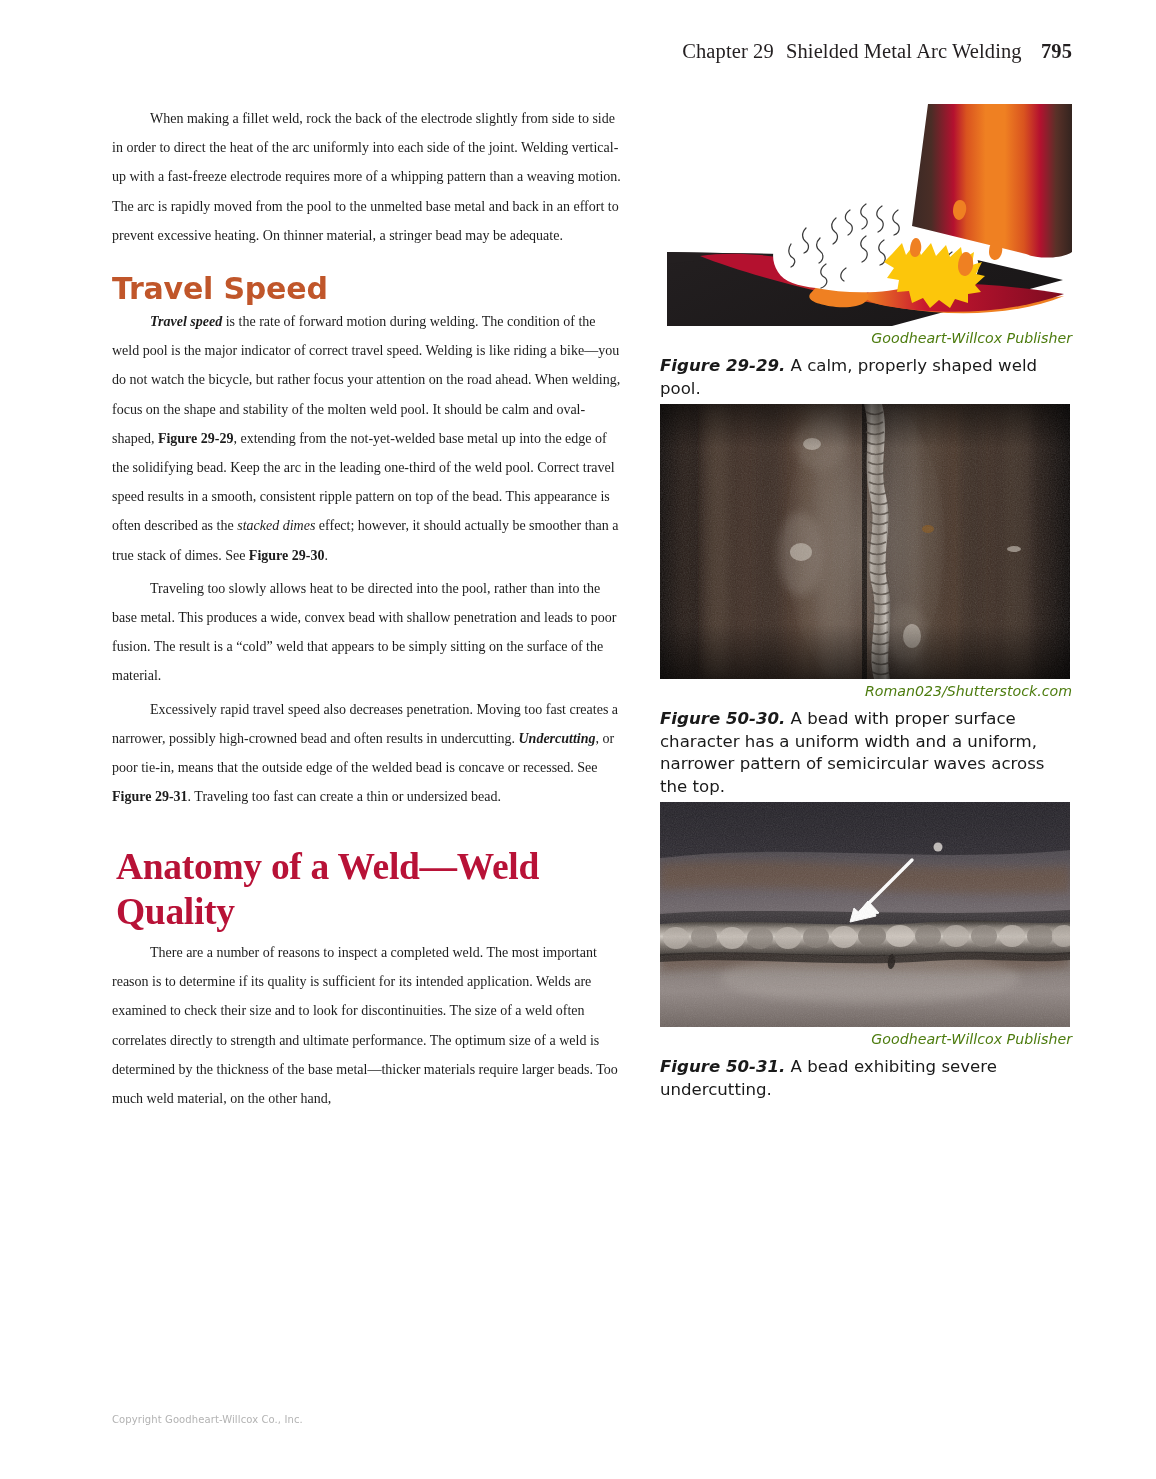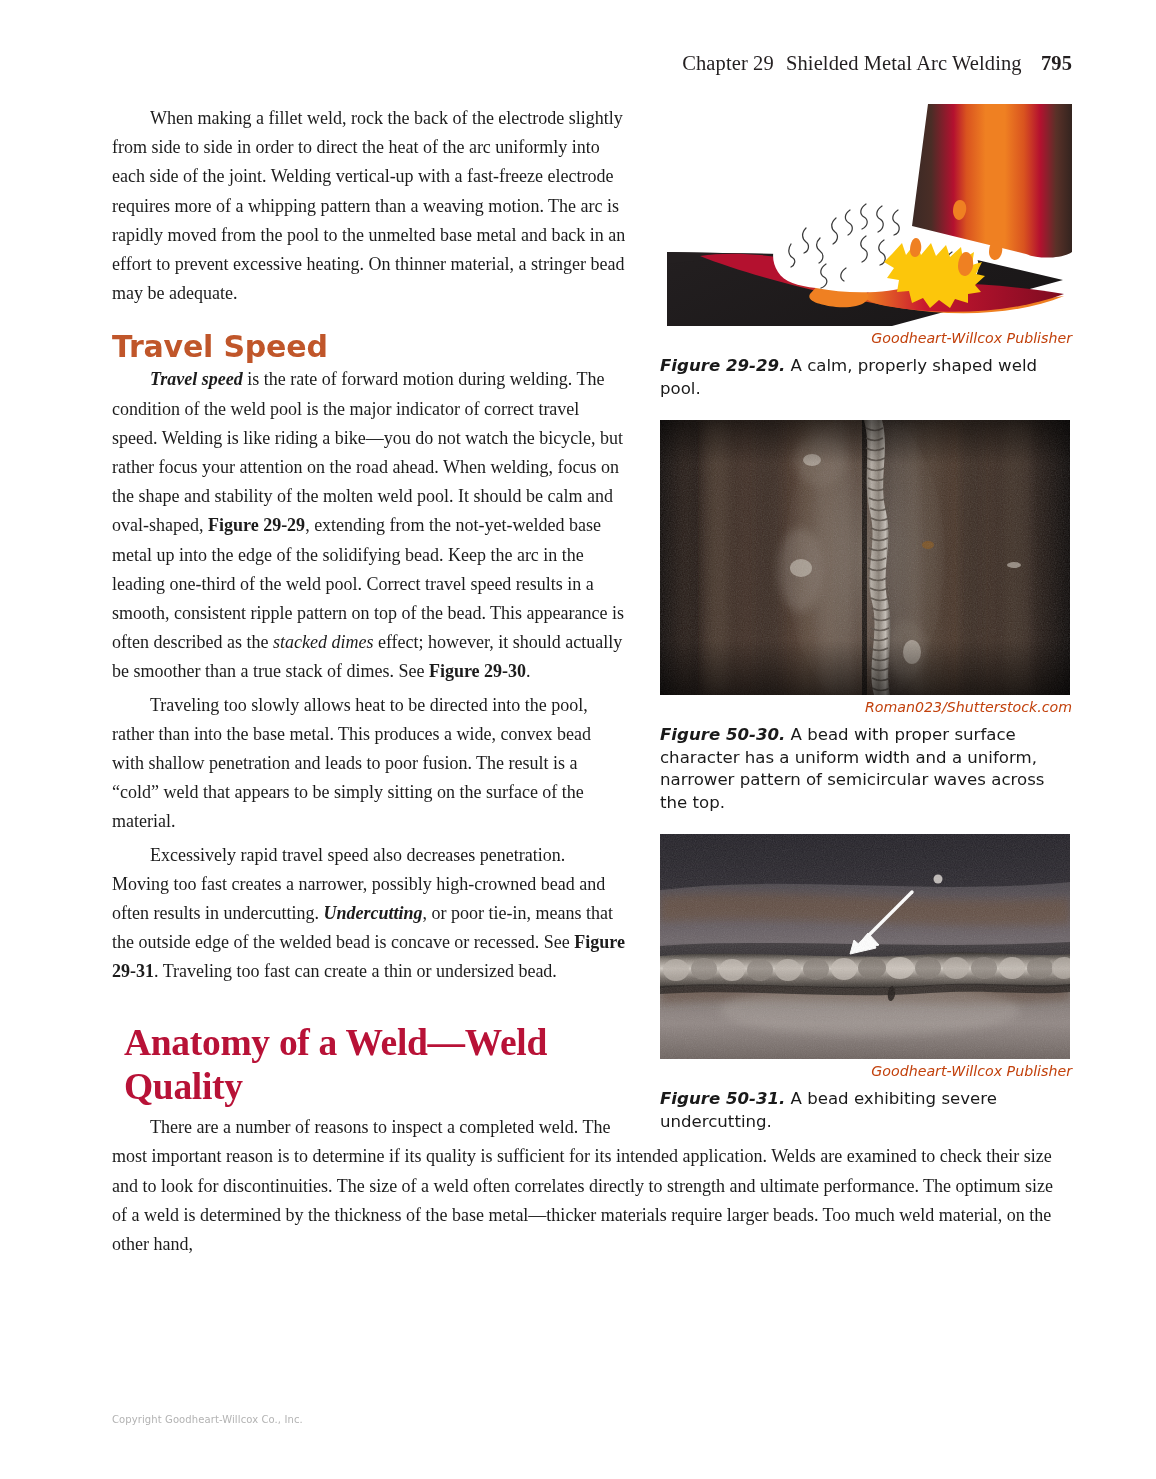--- a/index.html
+++ b/index.html
@@ -12,21 +12,21 @@
     height: 1479px;
     position: relative;
     font-family: "Liberation Serif", "DejaVu Serif", serif;
     color: #1a1a1a;
     overflow: hidden;
   }
 
   
   .running-head {
     position: absolute;
-    top: 52px;
+    top: 40px;
     right: 84px;
     font-family: "Liberation Serif", serif;
     font-size: 20.5px;
     letter-spacing: .1px;
     color: #231f20;
     white-space: nowrap;
   }
   .running-head .gap { display: inline-block; width: 7px; }
   .running-head .pageno {
     font-weight: bold;
@@ -46,21 +46,21 @@
   
   .fig-column {
     float: right;
     width: 412px;
     margin-left: 34px;
   }
 
   
   p.body {
     margin: 0;
-    font-size: 18px;
+    font-size: 14px;
     line-height: 29.2px;
     text-align: left;
     text-indent: 38px;
     color: #1c1c1c;
     -webkit-font-smoothing: antialiased;
   }
   p.body + p.body { margin-top: 4px; }
 
   .it { font-style: italic; }
   .bd { font-weight: bold; }
@@ -70,40 +70,40 @@
   h2.head-a {
     margin: 22px 0 2px 0;
     font-family: "DejaVu Sans", "Liberation Sans", sans-serif;
     font-size: 30px;
     font-weight: bold;
     color: #c0562a;
     letter-spacing: -0.2px;
     line-height: 1.1;
   }
   h1.head-big {
-    margin: 34px 0 4px 12px;
+    margin: 34px 0 4px 4px;
     font-family: "Liberation Serif", "DejaVu Serif", serif;
     font-size: 37.5px;
     font-weight: bold;
     color: #b81237;
     line-height: 1.18;
     letter-spacing: -0.3px;
     width: 500px;
   }
 
   
   .figure { margin: 0; }
-  .figure + .figure { margin-top: 20px; }
+  .figure + .figure { margin-top: 4px; }
 
   .credit {
     font-family: "DejaVu Sans", "Liberation Sans", sans-serif;
     font-size: 14.2px;
     font-style: italic;
     text-align: right;
-    color: #c2410c;
+    color: #4d7c0f;
     margin-top: 4px;
     line-height: 1.2;
   }
   .caption {
     font-family: "DejaVu Sans", "Liberation Sans", sans-serif;
     font-size: 16.6px;
     line-height: 22.5px;
     color: #1a1a1a;
     margin-top: 8px;
   }

